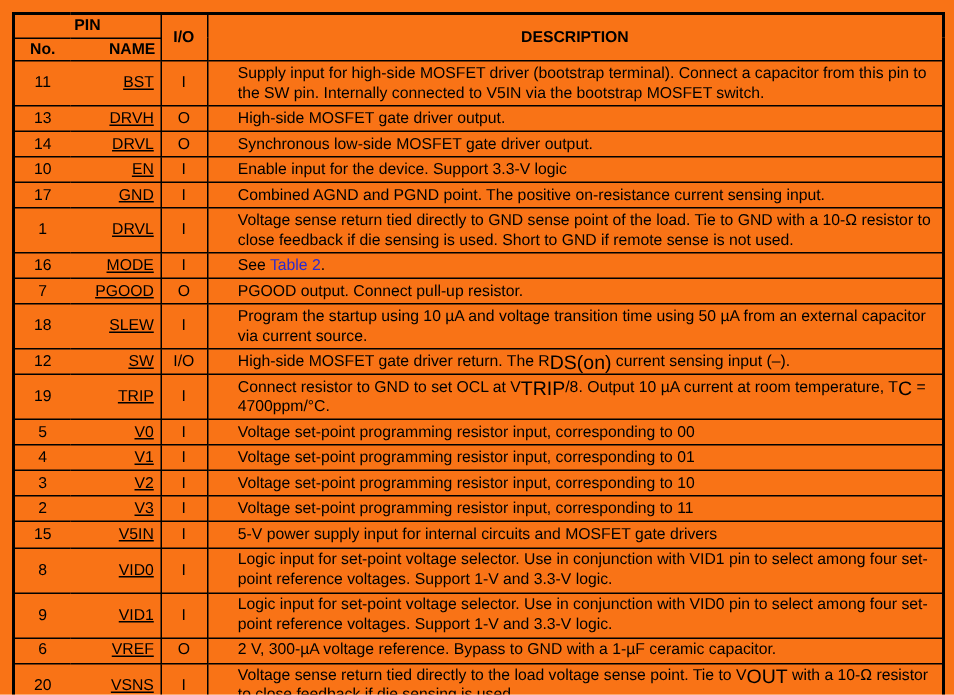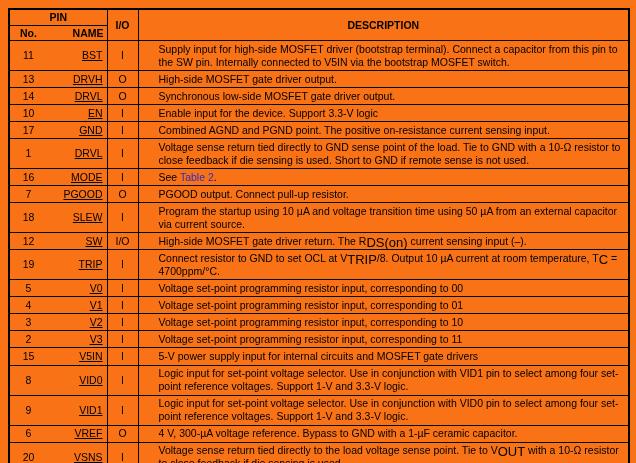--- a/index.html
+++ b/index.html
@@ -166,21 +166,21 @@
         <tr>
           <td class="c-no">9</td>
           <td class="c-name">VID1</td>
           <td class="c-io">I</td>
           <td class="c-desc"><span>Logic input for set-point voltage selector. Use in conjunction with VID0 pin to select among four set-point reference voltages. Support 1-V and 3.3-V logic.</span></td>
         </tr>
         <tr>
           <td class="c-no">6</td>
           <td class="c-name">VREF</td>
           <td class="c-io">O</td>
-          <td class="c-desc"><span>4 V, 300-µA voltage reference. Bypass to GND with a 1-µF ceramic capacitor.</span></td>
+          <td class="c-desc"><span>2 V, 300-µA voltage reference. Bypass to GND with a 1-µF ceramic capacitor.</span></td>
         </tr>
         <tr>
           <td class="c-no">20</td>
           <td class="c-name">VSNS</td>
           <td class="c-io">I</td>
           <td class="c-desc"><span>Voltage sense return tied directly to the load voltage sense point. Tie to V</span><sub>OUT</sub><span> with a 10-Ω resistor to close feedback if die sensing is used.</span></td>
         </tr>
       </tbody>
   </table>
 </div>

